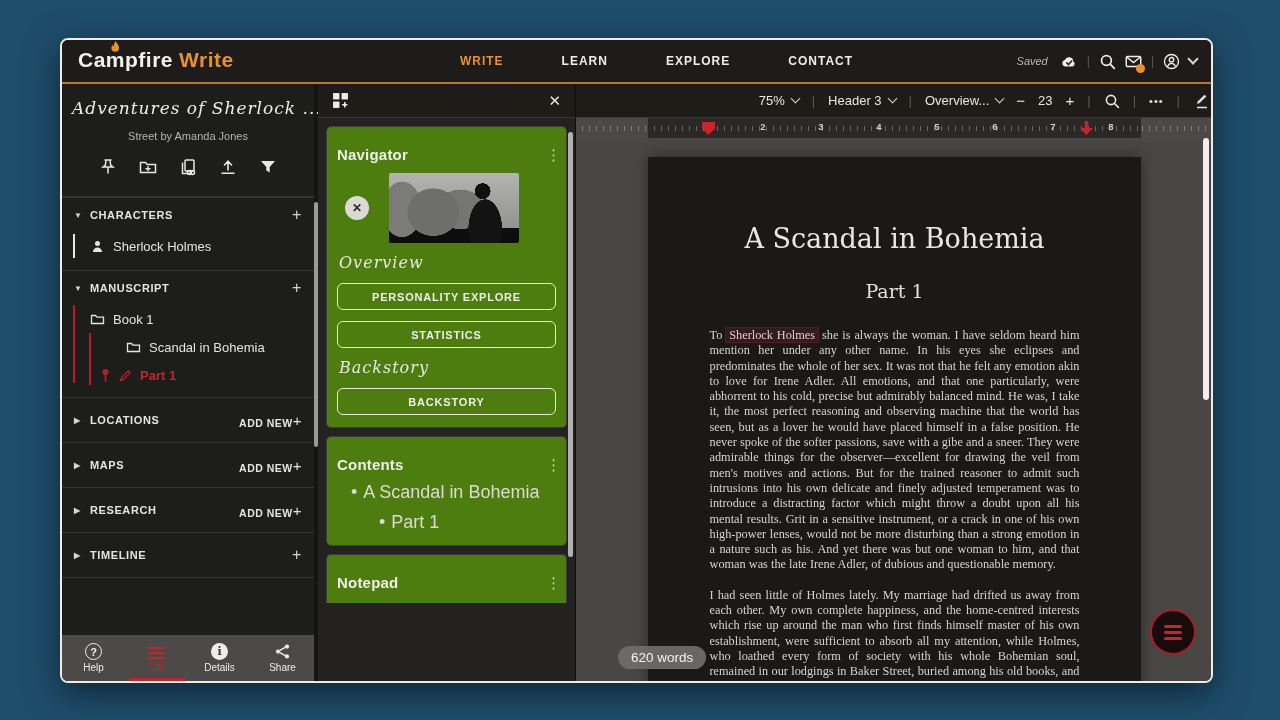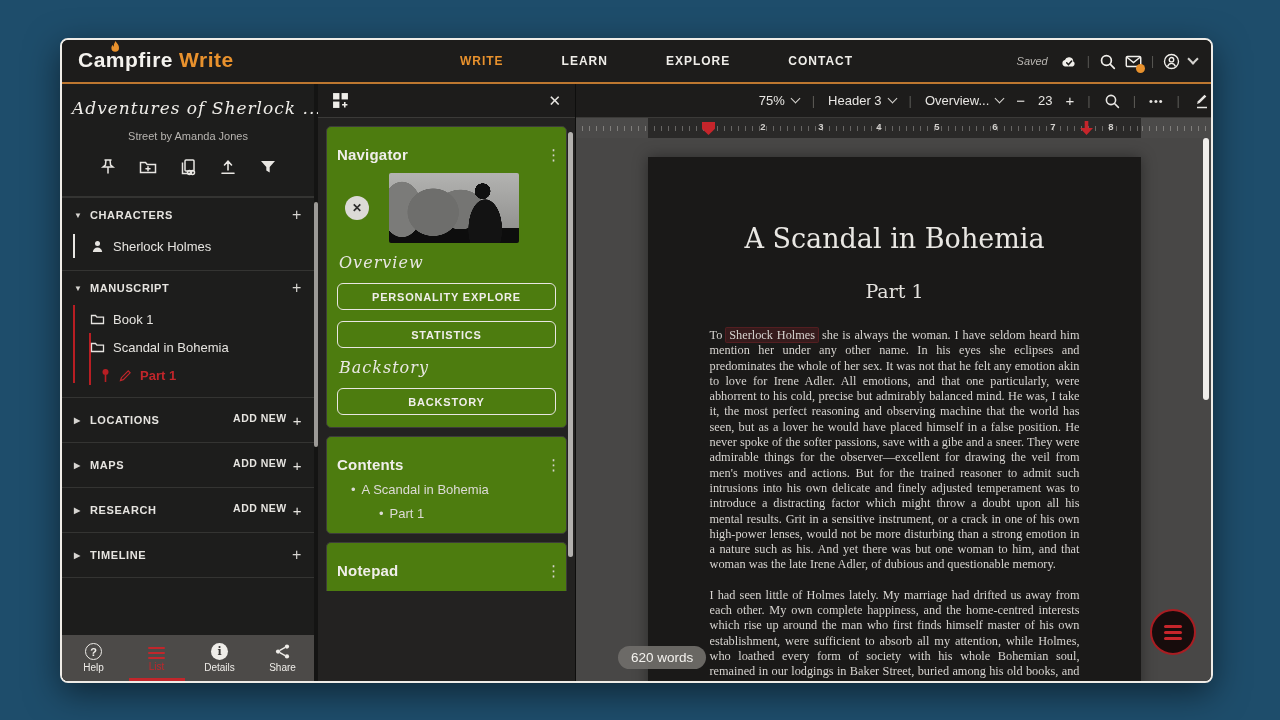--- a/index.html
+++ b/index.html
@@ -41,21 +41,21 @@
   .sb-head { padding:14px 10px 8px; text-align:center; }
   .sb-title { font-family:"DejaVu Serif", serif; font-style:italic; font-size:17px; color:#efede9; letter-spacing:1px; white-space:nowrap; }
   .sb-created { font-size:11px; color:#b7b4b0; margin-top:12px; }
   .sb-icons { display:flex; justify-content:center; gap:22px; margin:16px 0 12px; }
   .sb-icons .ic { width:18px; height:18px; cursor:pointer; }
   .sb-div { border-top:1px solid #343432; }
   .sb-row { display:flex; align-items:center; height:30px; padding:0 12px; color:#e6e4e0; font-size:13px; position:relative; }
   .sb-row.section { height:34px; font-size:11px; font-weight:bold; letter-spacing:.6px; cursor:pointer; }
   .sb-row .tri { font-size:8px; color:#d6d4d0; width:16px; }
   .sb-plus { margin-left:auto; font-size:16px; color:#d6d4d0; font-weight:normal; cursor:pointer; }
-  .addnew { margin-left:auto; font-size:10.5px; font-weight:bold; letter-spacing:.5px; color:#e6e4e0; cursor:pointer; display:flex; align-items:flex-start; gap:6px; }
+  .addnew { margin-left:auto; font-size:10.5px; font-weight:bold; letter-spacing:.5px; color:#e6e4e0; cursor:pointer; display:flex; align-items:flex-end; }
   .addnew .pl { font-size:15px; font-weight:normal; }
   .sb-item { padding-left:28px; height:28px; cursor:pointer; gap:8px; }
   .sb-item .ic { width:15px; height:15px; flex:0 0 15px; }
   .guide-white { position:absolute; left:11px; top:2px; bottom:2px; width:2px; background:#e8e6e2; }
   .guide-red1 { position:absolute; left:11px; width:2px; background:#b81e23; }
   .guide-red2 { position:absolute; left:27px; width:2px; background:#b81e23; }
   .part-row { color:#c1262b; font-weight:bold; }
   .bottom-bar { margin-top:auto; height:46px; background:#4c4a48; display:flex; align-items:center; justify-content:space-around; position:relative; }
   .bb-item { display:flex; flex-direction:column; align-items:center; gap:2px; font-size:10px; color:#efede9; cursor:pointer; width:56px; }
   .bb-item.active { color:#c1262b; }
@@ -83,21 +83,21 @@
       radial-gradient(ellipse 17px 30px at 74% 80%, #131313 98%, transparent),
       radial-gradient(ellipse 26px 24px at 34% 56%, #6e6e6c 98%, transparent),
       radial-gradient(ellipse 20px 28px at 10% 52%, #7b7b79 98%, transparent),
       radial-gradient(ellipse 24px 20px at 55% 52%, #757573 98%, transparent),
       linear-gradient(transparent 78%, #0d0d0d 79%),
       linear-gradient(#b3b3b1, #8a8a88);
   }
   .img-x { position:absolute; left:8px; top:23px; width:24px; height:24px; border-radius:50%; background:#dcdad6; color:#2c2b2a; font-size:12px; font-weight:bold; display:flex; align-items:center; justify-content:center; cursor:pointer; }
   .script-h { font-family:"DejaVu Serif", serif; font-style:italic; color:#e9e7e3; font-size:16px; letter-spacing:1px; margin:10px 2px 4px; }
   .nav-btn { display:block; width:100%; margin:11px 0 0; height:27px; background:transparent; border:1.5px solid #e8e6e2; border-radius:6px; color:#f0eeea; font-size:11px; font-weight:bold; letter-spacing:.8px; font-family:"Liberation Sans",sans-serif; cursor:pointer; }
-  .contents-item { color:#dddbd7; font-size:13px; margin-top:9px; padding-left:14px; cursor:pointer; }
+  .contents-item { color:#dddbd7; font-size:18px; margin-top:9px; padding-left:14px; cursor:pointer; }
   .contents-item .bullet { margin-right:6px; }
   .contents-item.lvl2 { padding-left:42px; }
   .notepad-card { margin-bottom:0; border-bottom:none; border-bottom-left-radius:0; border-bottom-right-radius:0; }
 
   
   .editor { flex:1; display:flex; flex-direction:column; min-width:0; position:relative; }
   .toolbar { height:34px; flex:0 0 34px; background:#1d1c1b; border-bottom:1px solid #3b3a38; display:flex; align-items:center; justify-content:flex-end; gap:13px; color:#e8e6e3; font-size:13px; }
   .tb-group { display:flex; align-items:center; gap:7px; cursor:pointer; }
   .tb-chev { width:7px; height:7px; border-right:1.7px solid #d6d4d0; border-bottom:1.7px solid #d6d4d0; transform:rotate(45deg); margin-top:-4px; }
   .tb-sep { color:#5a5955; }
@@ -227,21 +227,21 @@
       <div style="position:relative">
         <span class="guide-red1" style="top:0; bottom:6px;"></span>
         <div class="sb-row sb-item">
           <svg class="ic" viewBox="0 0 15 15" stroke="#e6e4e0" stroke-width="1.3" fill="none">
               <path d="M1.5 3.5h4l1.4 1.7h6.6v6.3h-12z"></path>
             </svg>
           <span>Book 1</span>
         </div>
         <div style="position:relative">
           <span class="guide-red2" style="top:0; bottom:4px;"></span>
-          <div class="sb-row sb-item" style="padding-left:28px">
+          <div class="sb-row sb-item" style="padding-left:64px">
             <svg class="ic" viewBox="0 0 15 15" stroke="#e6e4e0" stroke-width="1.3" fill="none">
                 <path d="M1.5 3.5h4l1.4 1.7h6.6v6.3h-12z"></path>
               </svg>
             <span>Scandal in Bohemia</span>
           </div>
           <div class="sb-row sb-item part-row" style="padding-left:38px">
             <svg class="ic" style="width:11px;flex:0 0 11px" viewBox="0 0 11 15">
                 <circle cx="5.5" cy="4" r="3" fill="#b81e23"></circle>
                 <path d="M5.5 7v7" stroke="#b81e23" stroke-width="1.6"></path>
               </svg>

